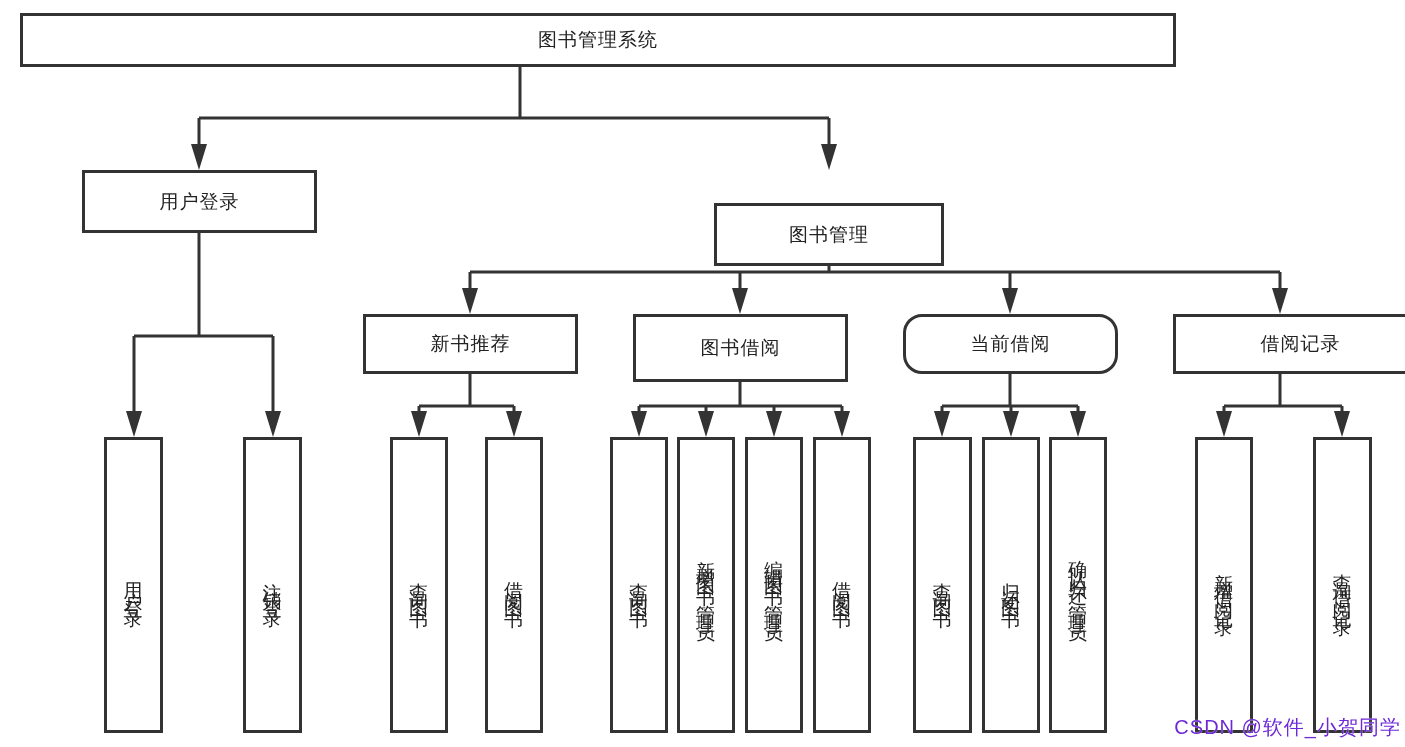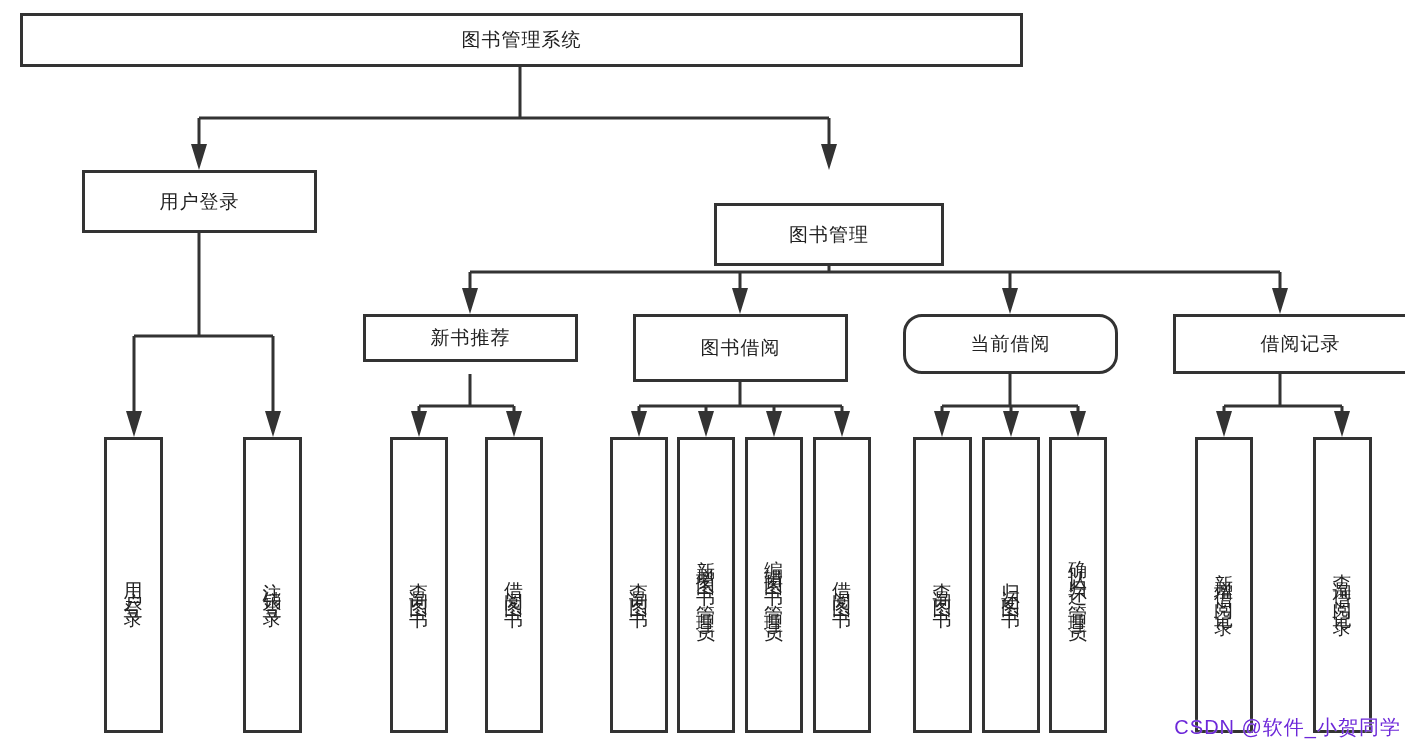--- a/index.html
+++ b/index.html
@@ -79,32 +79,32 @@
              M698 411 L714 411 L706 437 Z
              M766 411 L782 411 L774 437 Z
              M834 411 L850 411 L842 437 Z
              M934 411 L950 411 L942 437 Z
              M1003 411 L1019 411 L1011 437 Z
              M1070 411 L1086 411 L1078 437 Z
              M1216 411 L1232 411 L1224 437 Z
              M1334 411 L1350 411 L1342 437 Z"></path>
   </svg>
 
-  <div class="node" style="left:20px; top:13px; width:1003px; height:54px;">
+  <div class="node" style="left:20px; top:13px; width:1156px; height:54px;">
     <span class="label">图书管理系统</span>
   </div>
 
   <div class="node" style="left:82px; top:170px; width:235px; height:63px;">
     <span class="label">用户登录</span>
   </div>
   <div class="node" style="left:714px; top:170px; width:230px; height:63px;margin-top:33px;">
     <span class="label">图书管理</span>
   </div>
 
-  <div class="node" style="left:363px; top:314px; width:215px; height:48px;">
+  <div class="node" style="left:363px; top:314px; width:215px; height:60px;">
     <span class="label">新书推荐</span>
   </div>
   <div class="node" style="left:633px; top:314px; width:215px; height:68px;">
     <span class="label">图书借阅</span>
   </div>
   <div class="node" style="left:903px; top:314px; width:215px; height:60px;border-radius:19px;">
     <span class="label">当前借阅</span>
   </div>
   <div class="node" style="left:1173px; top:314px; width:255px; height:60px;">
     <span class="label">借阅记录</span>

